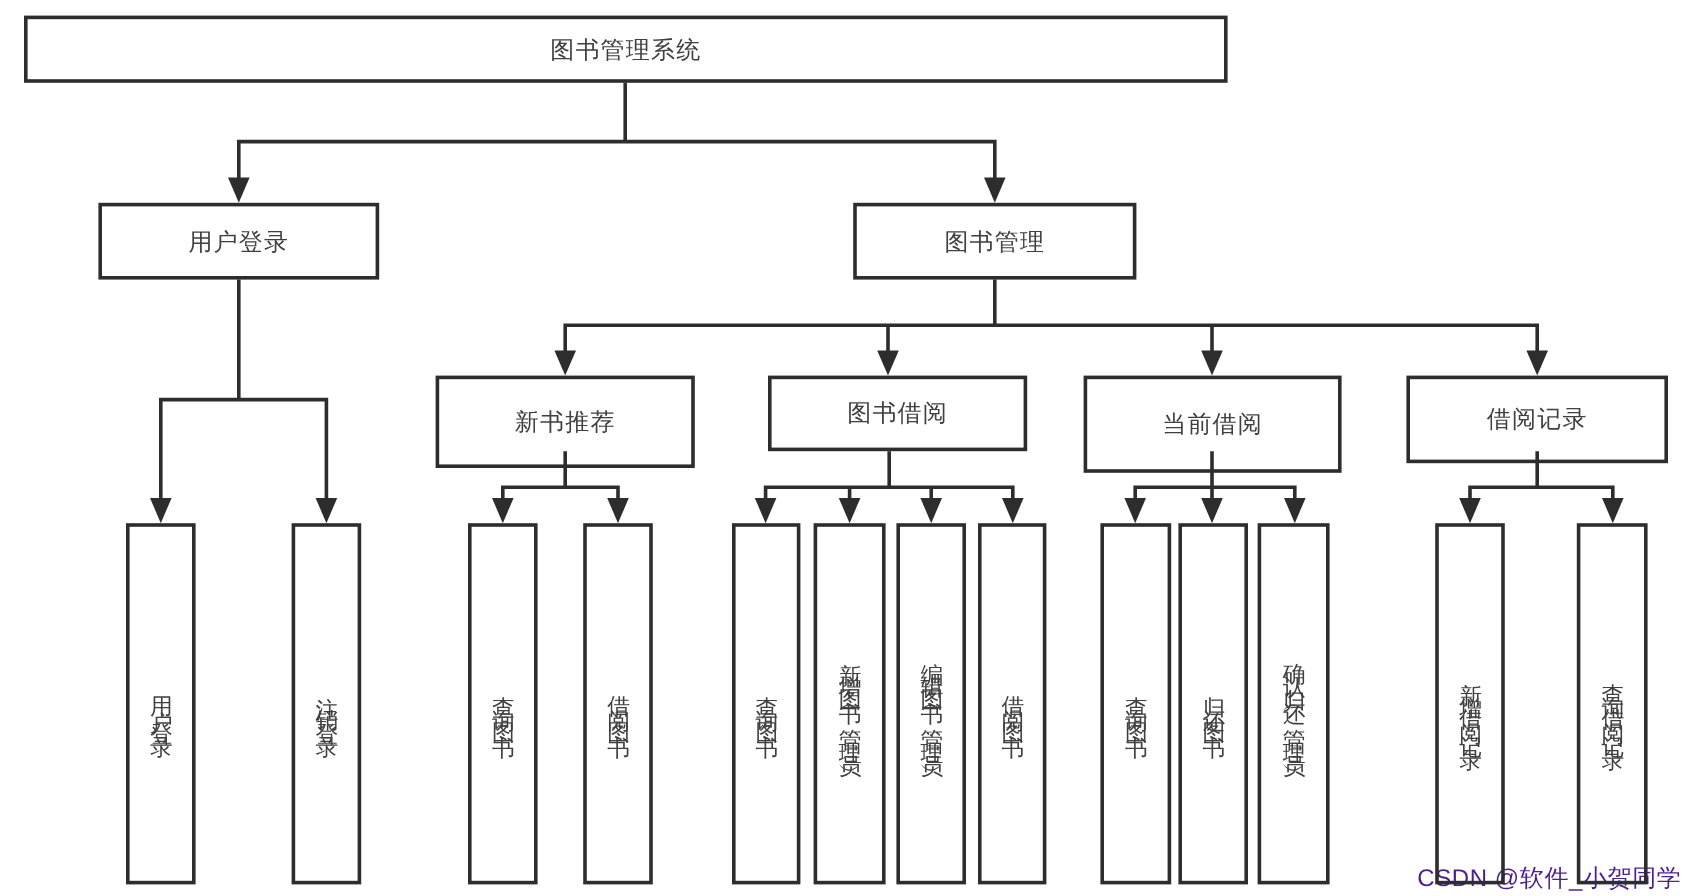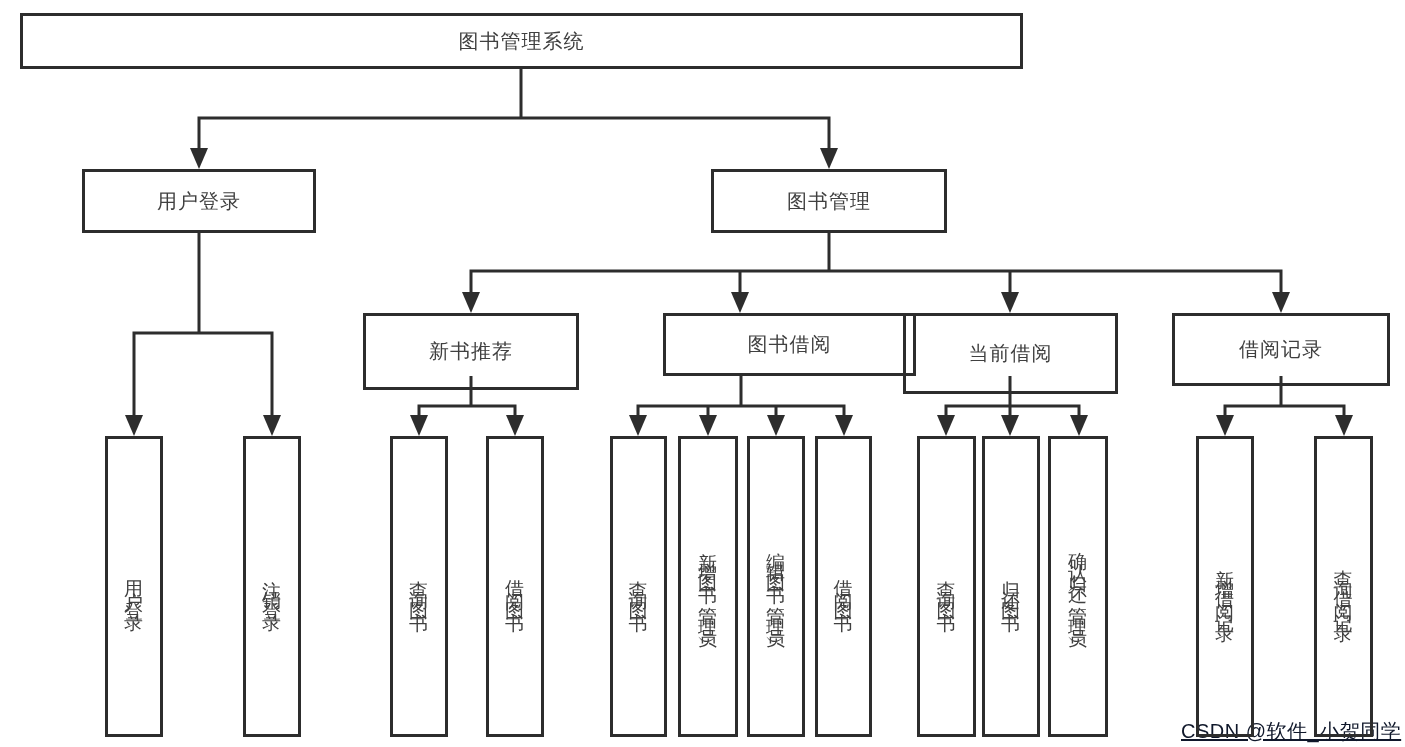--- a/index.html
+++ b/index.html
@@ -14,22 +14,22 @@
           background: transparent; color: #404040; display: flex;
           align-items: center; justify-content: center; z-index: 1; }
 
   .hbox { font-size: 20px; letter-spacing: 1px; white-space: nowrap; }
 
   .leaf { top: 436px; height: 301px; font-size: 19px;
           writing-mode: vertical-rl; text-orientation: mixed;
           letter-spacing: 11px; line-height: 1; }
 
   .watermark { position: absolute; left: 1181px; top: 718px; z-index: 0;
-               font-size: 20px; color: #0f172a; white-space: nowrap;
-               letter-spacing: 0.5px; text-decoration: underline; }
+               font-size: 20px; color: #4c1d95; white-space: nowrap;
+               letter-spacing: 0.5px; }
 </style>
 </head>
 <body>
 
 <div class="stage">
 
   <svg class="wires" width="1405" height="747" viewBox="0 0 1405 747">
     <g stroke="#2d2d2d" stroke-width="3" fill="none">
 
       <path d="M521 69 V118 M199 151 V118 H829 V151"></path>
@@ -70,21 +70,21 @@
   </svg>
 
   <div class="watermark">CSDN @软件_小贺同学</div>
 
   <div class="node hbox" style="left:20px; top:13px; width:1003px; height:56px;">图书管理系统</div>
 
   <div class="node hbox" style="left:82px; top:169px; width:234px; height:64px;">用户登录</div>
   <div class="node hbox" style="left:711px; top:169px; width:236px; height:64px;">图书管理</div>
 
   <div class="node hbox" style="left:363px; top:313px; width:216px; height:77px;">新书推荐</div>
-  <div class="node hbox" style="left:663px; top:313px; width:253px; height:63px;">图书借阅</div>
+  <div class="node hbox" style="left:640px; top:313px; width:216px; height:63px;">图书借阅</div>
   <div class="node hbox" style="left:903px; top:313px; width:215px; height:81px;">当前借阅</div>
   <div class="node hbox" style="left:1172px; top:313px; width:218px; height:73px;">借阅记录</div>
 
   <div class="node leaf" style="left:105px; width:58px;">用户登录</div>
   <div class="node leaf" style="left:243px; width:58px;">注销登录</div>
 
   <div class="node leaf" style="left:390px; width:58px;">查询图书</div>
   <div class="node leaf" style="left:486px; width:58px;">借阅图书</div>
 
   <div class="node leaf" style="left:610px; width:57px;">查询图书</div>

